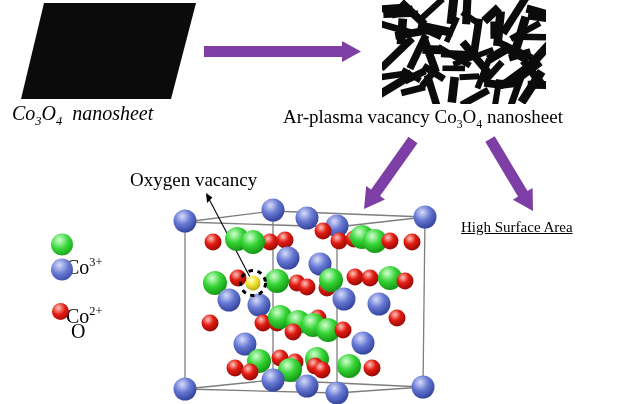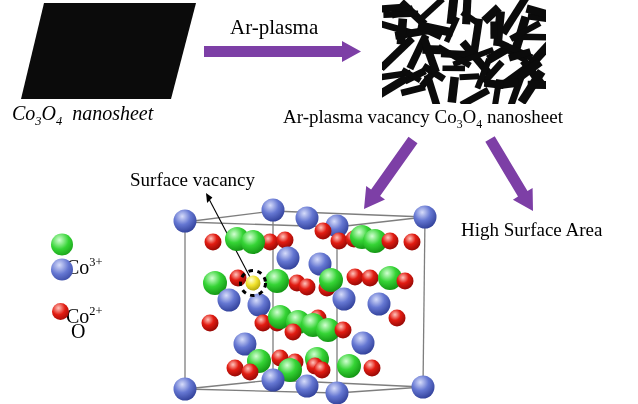--- a/index.html
+++ b/index.html
@@ -3,21 +3,21 @@
 <meta charset="utf-8">
 <style>
   html,body{margin:0;padding:0;background:#fff;}
   .canvas{position:relative;width:638px;height:404px;background:#ffffff;
           font-family:"Liberation Serif",serif;color:#000;overflow:hidden;}
   .canvas svg{position:absolute;left:0;top:0;}
   .lbl{position:absolute;white-space:nowrap;color:#000;line-height:1.05;}
   #lbl-pristine{left:12px;top:103px;font-size:20px;font-style:italic;}
   #lbl-arplasma{left:230px;top:16px;font-size:21px;}
   #lbl-engraved{left:283px;top:107px;font-size:19px;}
-  #lbl-hsa{left:461px;top:220px;font-size:19px;}
+  #lbl-hsa{left:461px;top:220px;font-size:15px;text-decoration:underline;}
   #lbl-ov{left:130px;top:170px;font-size:19px;}
   sub{font-size:62%;line-height:0;}
   sup{font-size:62%;line-height:0;vertical-align:super;}
   .legend-row{position:absolute;display:flex;transform:translateY(-50%);flex-direction:column;}
   .legend-row .txt{font-size:20px;}
   #legend-co3{left:51px;top:256px;}
   #legend-co2{left:51px;top:293px;gap:24px;}
   #legend-o{left:52px;top:323px;}
   .ball{border-radius:50%;display:inline-block;}
   .ball-lg{width:22px;height:22px;}
@@ -212,24 +212,23 @@
         <circle cx="185" cy="389" r="11.5" fill="url(#g-co2)"></circle>
         <circle cx="307" cy="386" r="11.5" fill="url(#g-co2)"></circle>
         <circle cx="337" cy="393" r="11.5" fill="url(#g-co2)"></circle>
       </g>
     <g id="ring">
         <circle cx="253" cy="283" r="12.5" fill="none" stroke="#000" stroke-width="3" stroke-dasharray="4.5 4.5"></circle>
       </g>
   </svg>
 
   <div class="lbl" id="lbl-pristine"><span>Co</span><sub>3</sub><span>O</span><sub>4</sub><span>&nbsp;&nbsp;nanosheet</span></div>
-  <div class="lbl" id="lbl-arplasma">Ar-plasma</div>
   <div class="lbl" id="lbl-engraved"><span>Ar-plasma vacancy Co</span><sub>3</sub><span>O</span><sub>4</sub><span> nanosheet</span></div>
   <div class="lbl" id="lbl-hsa">High Surface Area</div>
-  <div class="lbl" id="lbl-ov">Surface vacancy</div>
+  <div class="lbl" id="lbl-ov">Oxygen vacancy</div>
 
   <div class="legend-row" id="legend-co3">
     <span class="ball ball-lg ball-co3"></span>
     <span class="txt"><span>Co</span><sup>3+</sup></span>
   </div>
   <div class="legend-row" id="legend-co2">
     <span class="ball ball-lg ball-co2"></span>
     <span class="txt"><span>Co</span><sup>2+</sup></span>
   </div>
   <div class="legend-row" id="legend-o">

